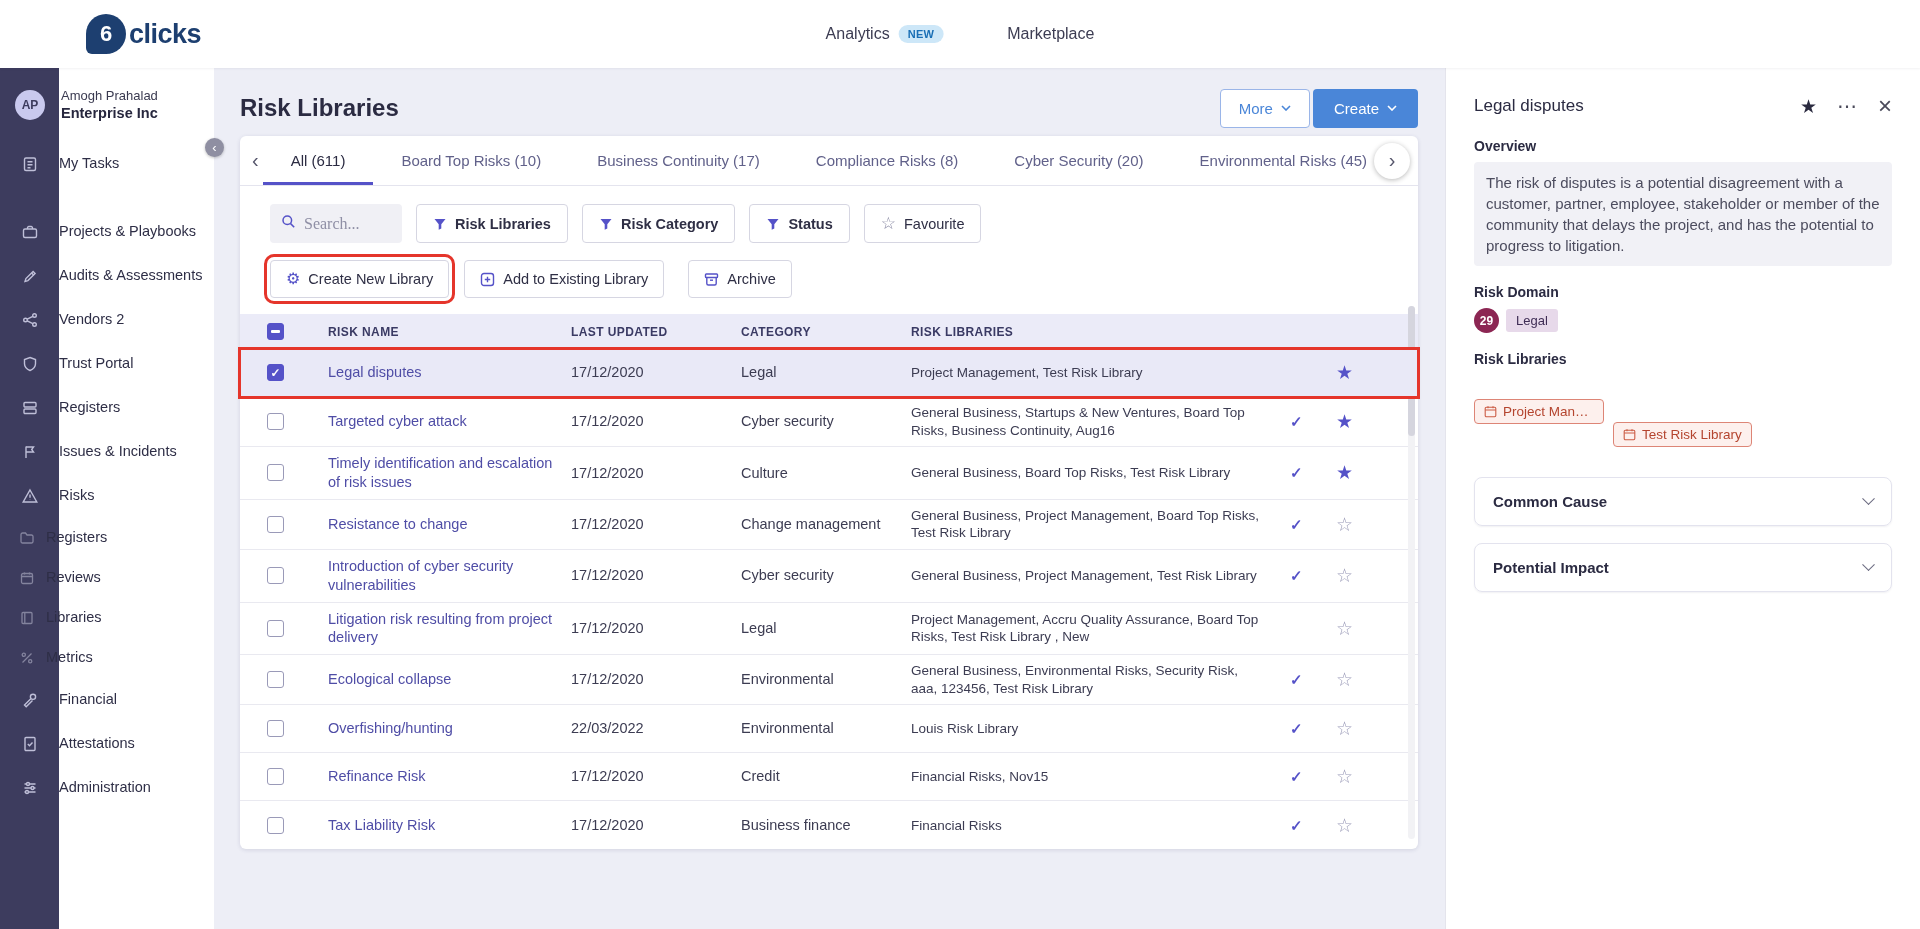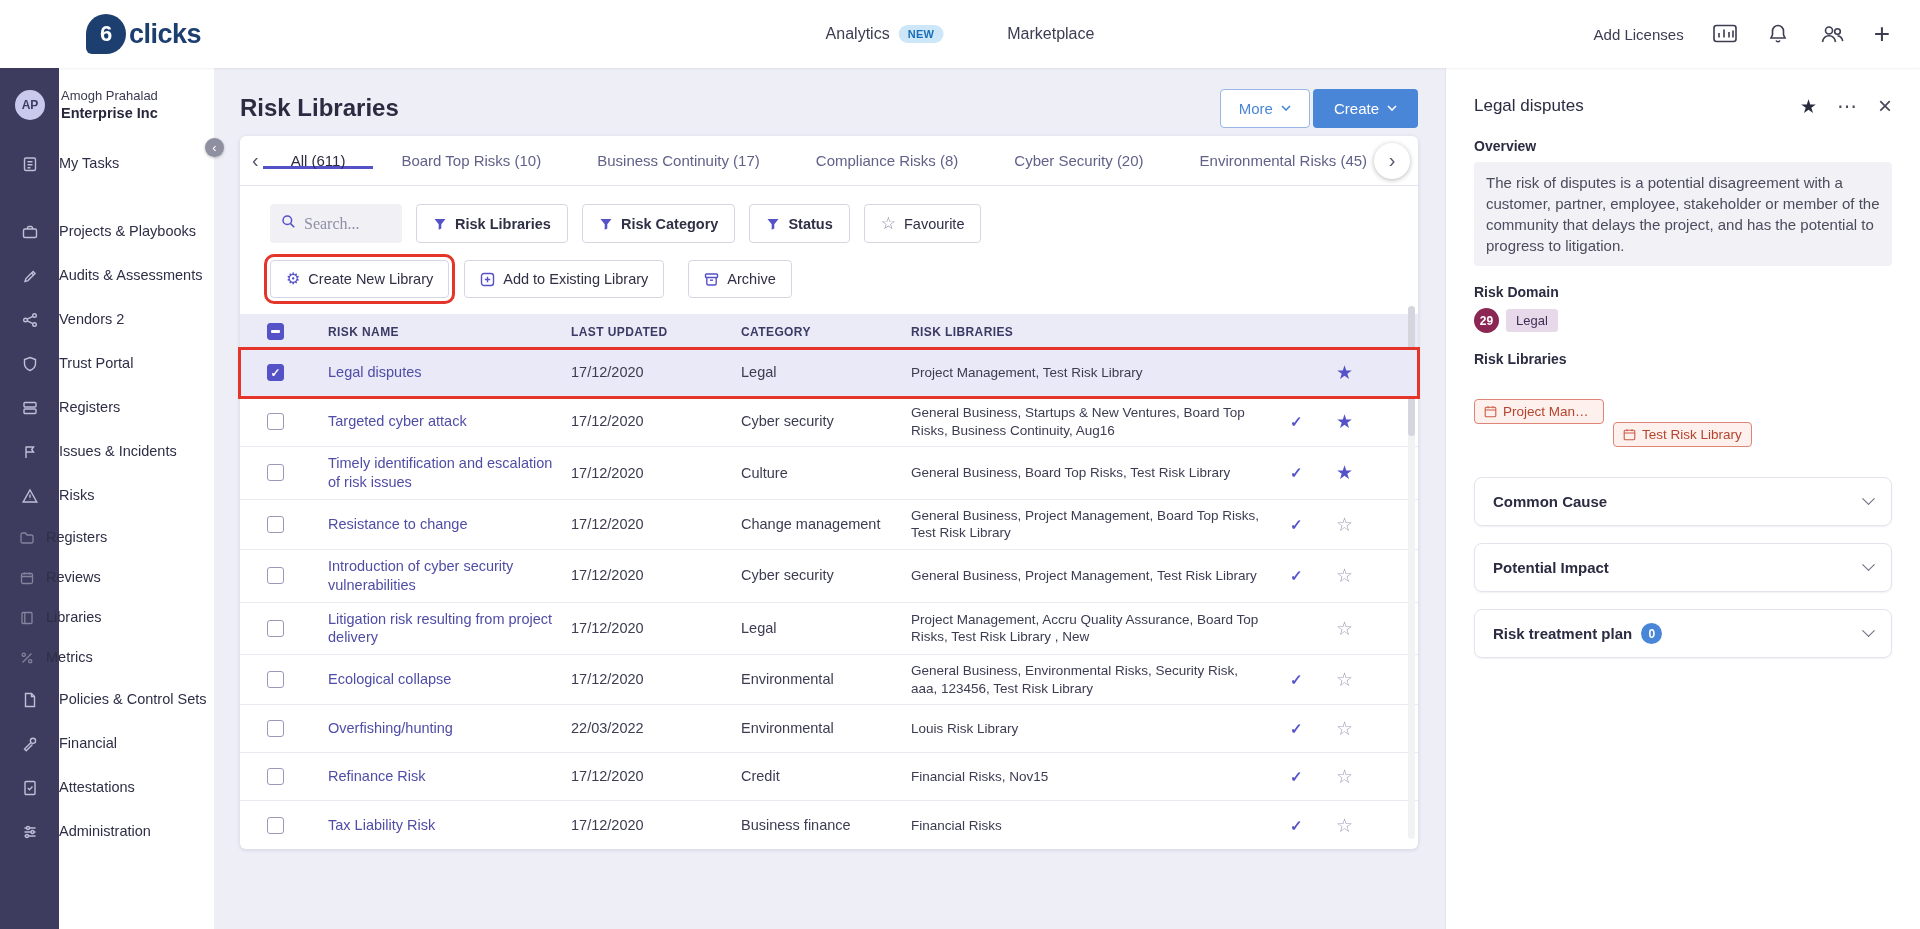--- a/index.html
+++ b/index.html
@@ -45,21 +45,21 @@
   .hdr-actions { margin-left:auto; display:flex; gap:3px; }
   .btn { display:inline-flex; align-items:center; justify-content:center; gap:8px; height:39px; border-radius:4px; font-size:15px; cursor:pointer; border:1px solid transparent; font-family:inherit; background:#fff; }
   .btn-more { border-color:#9ab5e8; color:#4a86d8; padding:0 18px; }
   .btn-create { background:#4a86d8; color:#fff; padding:0 20px; }
 
   .card { background:#fff; border-radius:6px; box-shadow:0 1px 4px rgba(50,50,100,.14); position:relative; }
 
   
   .tabs { display:flex; align-items:center; height:50px; border-bottom:1px solid #e4e4ee; position:relative; padding-right:44px; overflow:hidden; }
   .tab-chev-left { margin:0 4px 0 12px; font-size:20px; color:#55556b; cursor:pointer; flex-shrink:0; }
-  .tabs-list { display:flex; height:100%; overflow:hidden;align-items:center; }
+  .tabs-list { display:flex; height:100%; overflow:hidden; }
   .tab { font-size:15px; color:#61618a; padding:0 28px; display:flex; align-items:center; white-space:nowrap; cursor:pointer; flex-shrink:0; }
   .tab.active { color:#2b2b42; box-shadow:inset 0 -3px 0 #5552c8; }
   .tab-chev-right { position:absolute; right:8px; top:50%; transform:translateY(-50%); width:36px; height:36px; border-radius:50%; background:#fff; box-shadow:0 1px 5px rgba(0,0,0,.28); display:flex; align-items:center; justify-content:center; font-size:20px; color:#55556b; cursor:pointer; }
 
   
   .filters { display:flex; align-items:center; gap:14px; padding:18px 30px 0; }
   .search-box { width:132px; height:39px; background:#f0f0f5; border-radius:4px; display:flex; align-items:center; padding:0 11px; gap:8px; color:#5552c8; }
   .search-box input { border:none; background:transparent; outline:none; width:100%; font-size:16px; color:#4c4c60; font-family:Liberation Serif, serif; }
   .search-box input::placeholder { color:#8f8fa5; }
   .filter-btn { border-color:#d6d6e2; color:#2f2f45; padding:0 16px; font-weight:bold; font-size:14.5px; }
@@ -132,44 +132,20 @@
   </div>
   <nav class="topnav">
     <div class="topnav-item">
       <span>Analytics</span>
       <span class="badge-new">NEW</span>
     </div>
     <div class="topnav-item">
       <span>Marketplace</span>
     </div>
   </nav>
-  <div class="topbar-right">
-    <span class="add-lic">Add Licenses</span>
-    <span class="top-icon">
-      <svg width="26" height="24" viewBox="0 0 26 24" fill="none" stroke="currentColor" stroke-width="1.6">
-          <rect x="2" y="3.5" width="22" height="16" rx="2.5"></rect>
-          <path d="M7 15.5v-4.5M12 15.5V7.5M17 15.5V10M21 15.5V8.5"></path>
-        </svg>
-    </span>
-    <span class="top-icon">
-      <svg width="24" height="24" viewBox="0 0 24 24" fill="none" stroke="currentColor" stroke-width="1.6">
-          <path d="M12 3.5a5.5 5.5 0 0 0-5.5 5.5v3.8L5 16h14l-1.5-3.2V9A5.5 5.5 0 0 0 12 3.5z"></path>
-          <path d="M10 18.5a2.2 2.2 0 0 0 4 0"></path>
-        </svg>
-    </span>
-    <span class="top-icon">
-      <svg width="28" height="24" viewBox="0 0 28 24" fill="none" stroke="currentColor" stroke-width="1.6">
-          <circle cx="11" cy="8.5" r="3.5"></circle>
-          <path d="M4.5 20c.7-4 3.2-6.2 6.5-6.2s5.8 2.2 6.5 6.2"></path>
-          <circle cx="19.5" cy="9.5" r="2.8"></circle>
-          <path d="M19.5 13.8c2.8.3 4.6 2.2 5.2 5.4"></path>
-        </svg>
-    </span>
-    <span class="plus-glyph">+</span>
-  </div>
 </header>
 
 <div class="app-body">
 
   <aside class="sidebar">
     <div class="side-user">
       <span class="avatar">AP</span>
       <span class="user-text">
         <div class="user-name">Amogh Prahalad</div>
         <div class="user-org">Enterprise Inc</div>
@@ -294,29 +270,20 @@
       <span class="sub-ic">
           <svg width="16" height="16" viewBox="0 0 16 16" fill="none" stroke="currentColor" stroke-width="1.3">
             <path d="M12.5 3.5l-9 9"></path>
             <circle cx="4.8" cy="4.8" r="1.6"></circle>
             <circle cx="11.2" cy="11.2" r="1.6"></circle>
           </svg>
         </span>
       <span class="lbl">Metrics</span>
     </div>
 
-    <div class="side-item">
-      <span class="rail-ic">
-          <svg width="18" height="18" viewBox="0 0 18 18" fill="none" stroke="currentColor" stroke-width="1.4">
-            <path d="M4.5 2.5h6l3 3v10h-9v-13z"></path>
-            <path d="M10.5 2.5v3h3"></path>
-          </svg>
-        </span>
-      <span class="lbl">Policies &amp; Control Sets</span>
-    </div>
 
     <div class="side-item">
       <span class="rail-ic">
           <svg width="18" height="18" viewBox="0 0 18 18" fill="none" stroke="currentColor" stroke-width="1.4">
             <circle cx="12" cy="5.8" r="2.6"></circle>
             <path d="M9.8 7.8L3.5 14l1.7 1.7 6.3-6.2"></path>
           </svg>
         </span>
       <span class="lbl">Financial</span>
     </div>
@@ -629,21 +596,14 @@
       <span class="acc-chev">
           <span class="chev-down"></span>
         </span>
     </div>
     <div class="accordion">
       <span class="acc-label">Potential Impact</span>
       <span class="acc-chev">
           <span class="chev-down"></span>
         </span>
     </div>
-    <div class="accordion">
-      <span class="acc-label">Risk treatment plan</span>
-      <span class="acc-badge">0</span>
-      <span class="acc-chev">
-          <span class="chev-down"></span>
-        </span>
-    </div>
   </aside>
 </div>
 
 </body></html>

